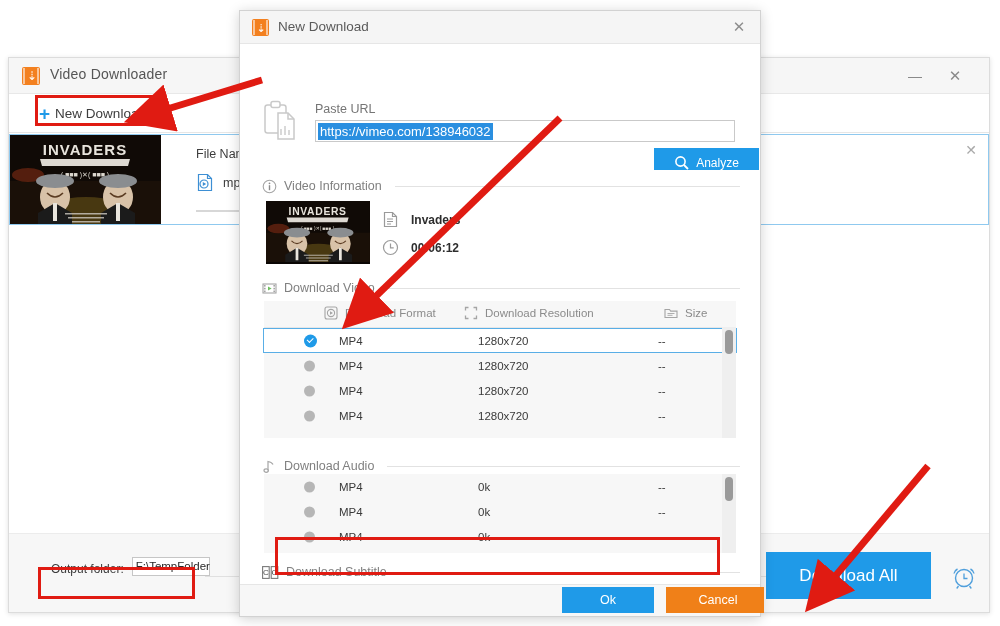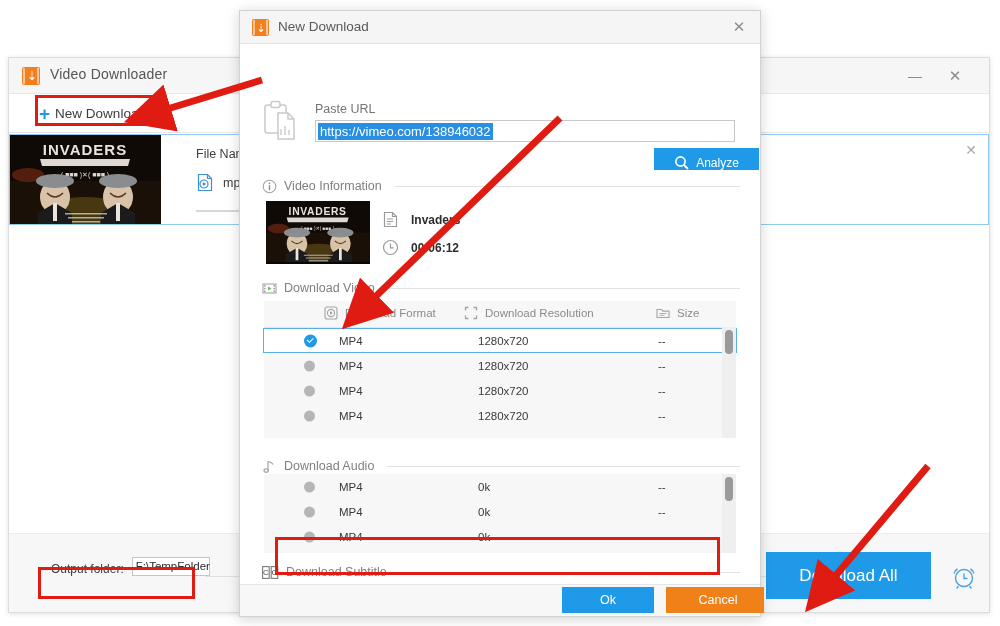--- a/index.html
+++ b/index.html
@@ -312,21 +312,21 @@
     border-bottom: 1px solid #e7e7e7;
     background: #f7f7f7;
   }
   .th {
     position: absolute; top: 5px;
     display: flex; align-items: center; gap: 7px;
     font-size: 11.5px; color: #8b8b8b; padding-left: 20px;
   }
   .th-format { left: 40px; }
   .th-res { left: 180px; }
-  .th-size { left: 372px; justify-content: space-between; }
+  .th-size { left: 380px; justify-content: space-between; }
   .row {
     position: relative;
     height: 25px;
     display: flex; align-items: center;
     background: #f7f7f7;
   }
   .row.selected {
     background: #ffffff;
     border: 1px solid #59aee6;
     box-sizing: border-box;

